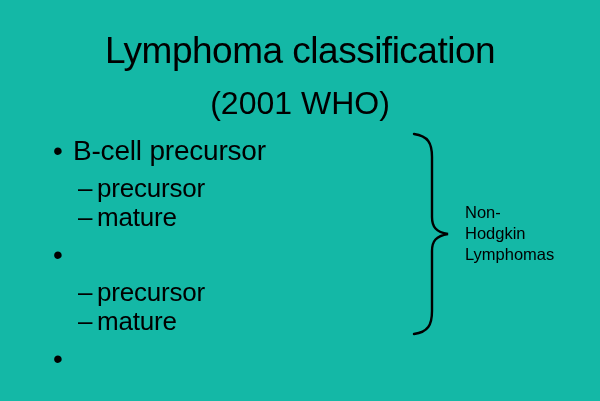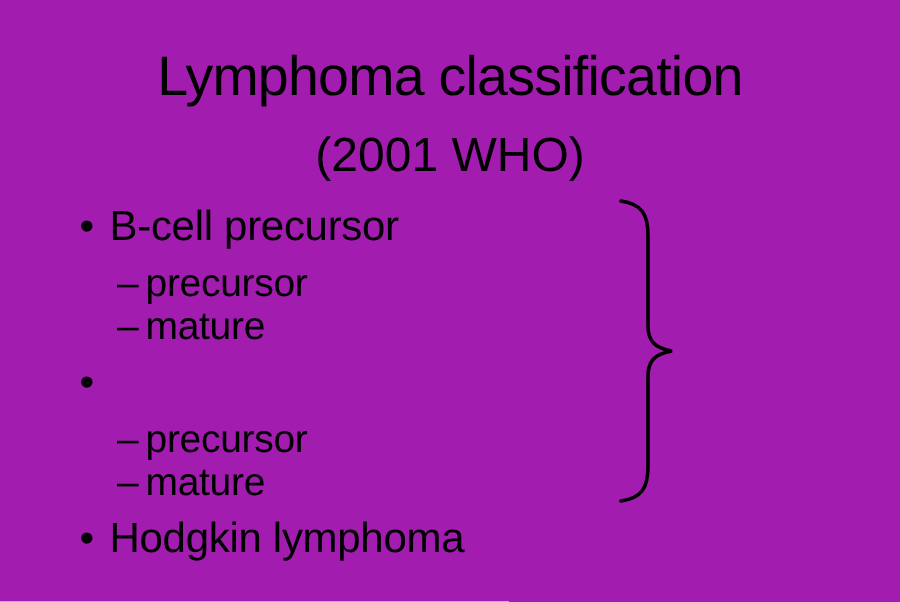--- a/index.html
+++ b/index.html
@@ -1,20 +1,20 @@
 <!DOCTYPE html>
 <html><head>
 <meta charset="utf-8">
 <style>
   html, body { margin: 0; padding: 0; background: #ffffff; }
   .slide {
     position: relative;
     width: 600px;
     height: 401px;
-    background: #a21caf;
+    background: #14b8a6;
     color: #000000;
     font-family: "Liberation Sans", sans-serif;
     overflow: hidden;
   }
   .title {
     position: absolute;
     top: 30px;
     left: 0;
     width: 100%;
     text-align: center;
@@ -95,22 +95,24 @@
       <div class="li l2">
         <span class="marker">–</span>
         <span class="text">precursor</span>
       </div>
       <div class="li l2">
         <span class="marker">–</span>
         <span class="text">mature</span>
       </div>
       <div class="li l1">
         <span class="marker">•</span>
-        <span class="text">Hodgkin lymphoma</span>
       </div>
     </div>
 
   <svg class="brace" viewBox="0 0 40 204" aria-hidden="true">
     <path d="M3,2 C17,4 21,11 21,25 L21,85 C21,95 25,100 37,102 C25,104 21,109 21,119 L21,179 C21,193 17,200 3,202" fill="none" stroke="#000000" stroke-width="2.4" stroke-linecap="round"></path>
   </svg>
 
+  <div class="brace-label">Non-
+Hodgkin
+Lymphomas</div>
 
 </div>
 
 </body></html>

